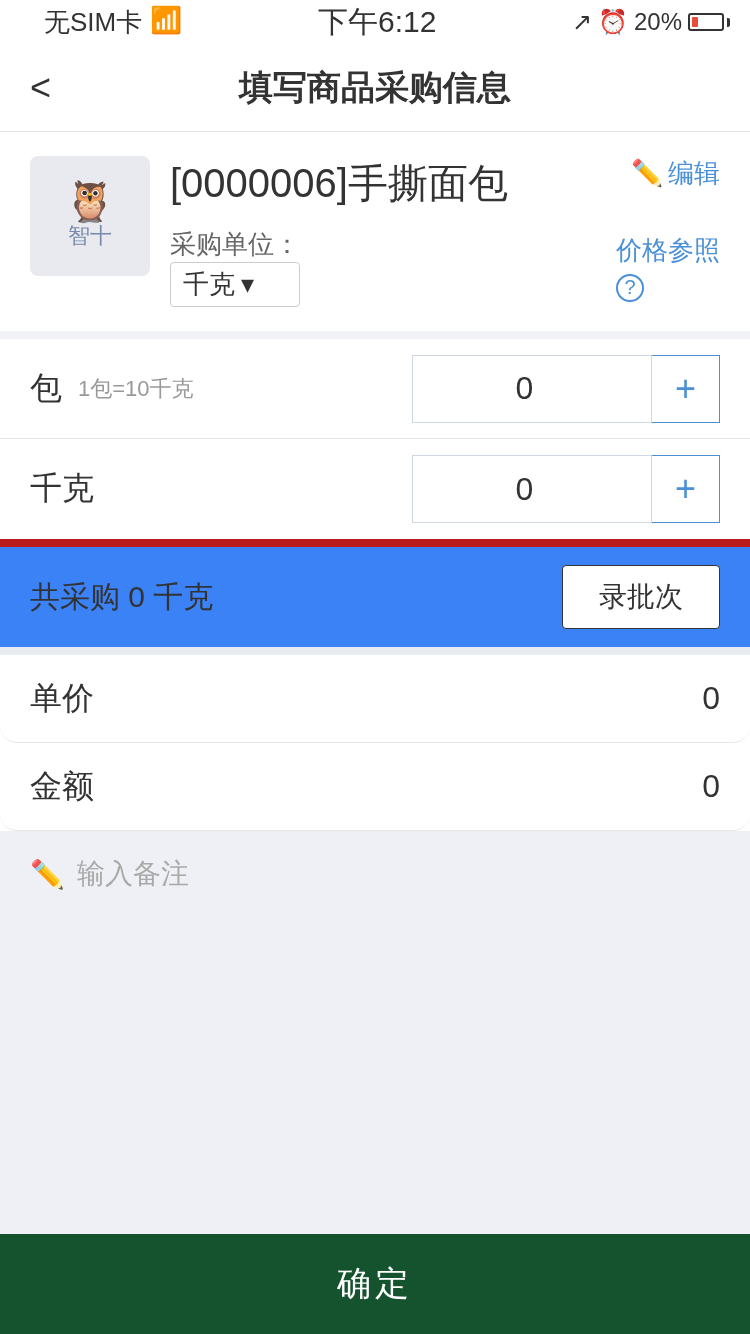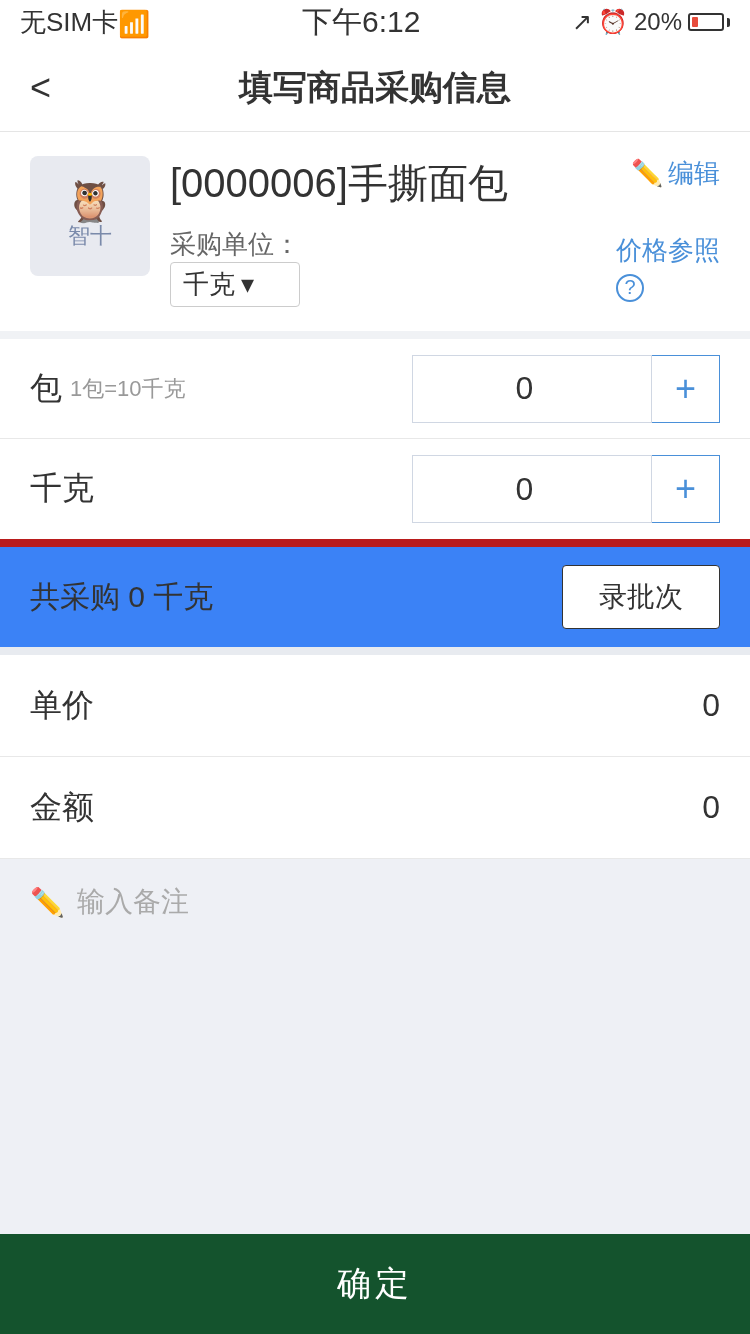--- a/index.html
+++ b/index.html
@@ -17,21 +17,21 @@
     .status-bar {
       height: 44px;
       background: #fff;
       display: flex;
       align-items: center;
       justify-content: space-between;
       padding: 0 20px;
       font-size: 26px;
       color: #333;
     }
-    .status-left { display: flex; align-items: flex-end; gap: 0; }
+    .status-left { display: flex; align-items: flex-start; gap: 8px; margin-left: 24px; }
     .status-center { font-size: 30px; font-weight: 500; }
     .status-right { display: flex; align-items: center; gap: 6px; font-size: 24px; }
     .battery-icon {
       display: inline-flex; align-items: center; gap: 2px;
     }
     .battery-body {
       width: 36px; height: 18px; border: 2px solid #333; border-radius: 3px;
       position: relative; display: flex; align-items: center; padding: 2px;
     }
     .battery-fill {
@@ -176,21 +176,21 @@
       border-bottom: none;
     }
     .input-label {
       font-size: 32px;
       color: #333;
       flex-shrink: 0;
     }
     .input-sub-label {
       font-size: 22px;
       color: #999;
-      margin-left: 8px;
+      margin-left: 16px;
     }
     .input-field-wrap {
       flex: 1;
       display: flex;
       justify-content: flex-end;
       align-items: center;
       gap: 0;
     }
     .number-input {
       width: 240px;
@@ -245,22 +245,23 @@
     
     .detail-section {
       background: #fff;
       margin-top: 0;
     }
     .detail-row {
       display: flex;
       align-items: center;
       justify-content: space-between;
       padding: 0 30px;
-      height: 102px;
+      height: 88px;
       border-bottom: 1px solid #e8e8e8;
+      border-radius: 17px;
     }
     .detail-label {
       font-size: 32px;
       color: #333;
     }
     .detail-value {
       font-size: 32px;
       color: #333;
     }
 

